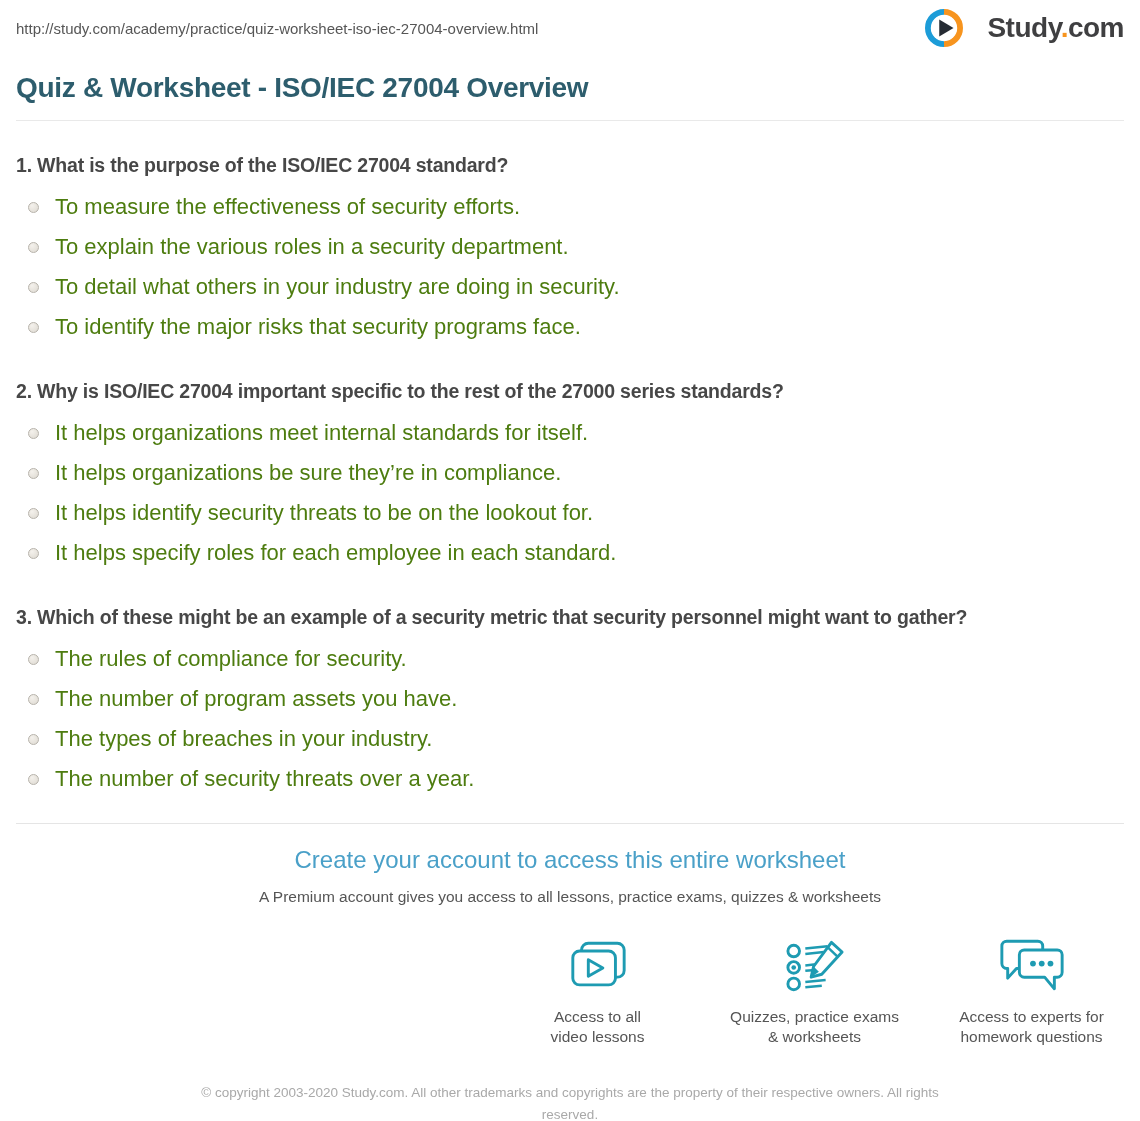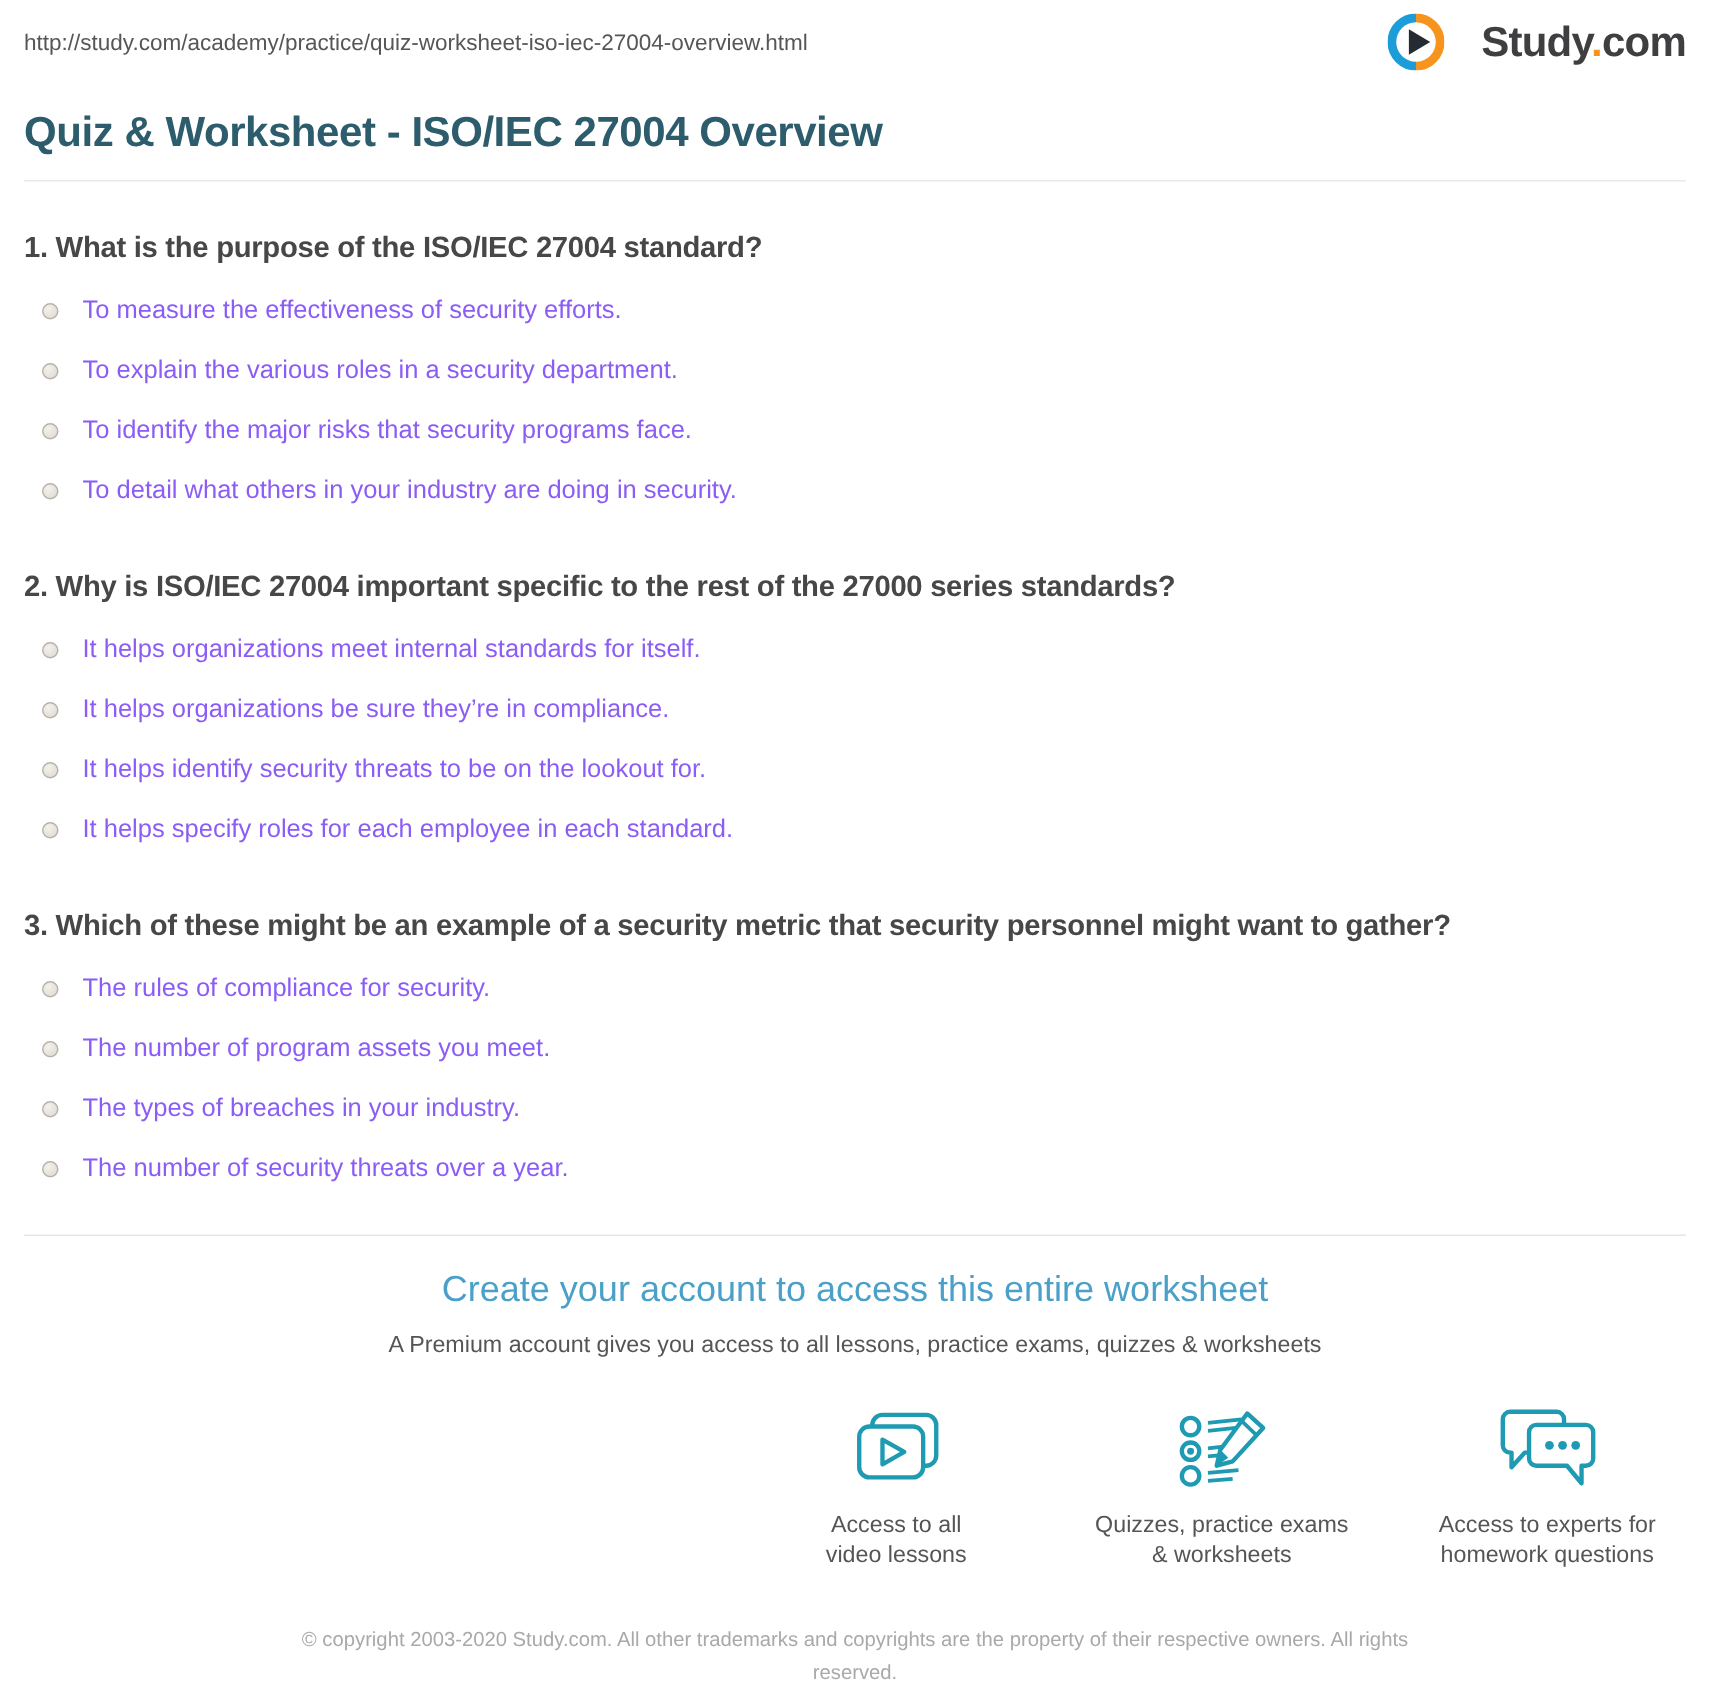--- a/index.html
+++ b/index.html
@@ -13,21 +13,21 @@
   .url { font-size: 15px; color: #565656; }
   .logo { display: flex; align-items: center; gap: 24px; text-align: right; }
   .logo-text { font-size: 28px; font-weight: 700; color: #3f3f41; letter-spacing: -0.5px; }
   .logo-dot { color: #f7941e; }
   .page-title { margin: 24px 16px 0; font-size: 28px; font-weight: 700; color: #2d5d6d; letter-spacing: -0.3px; }
   .title-rule, .section-rule { border: none; border-top: 1px solid #e9e9e9; margin: 16px 16px 0; }
   .content { padding: 0 16px; }
   .question { margin-top: 33px; }
   .question-label { font-size: 19.5px; font-weight: 700; color: #474747; margin: 0; line-height: 23px; letter-spacing: -0.2px; }
   .options { margin-top: 10px; }
-  .option { display: flex; align-items: center; padding: 10px 0 10px 12px; font-size: 17px; color: #8b5cf6; line-height: 20px; cursor: pointer; }
+  .option { display: flex; align-items: center; padding: 10px 0 10px 12px; font-size: 22px; color: #4d7c0f; line-height: 20px; cursor: pointer; }
   .radio {
     width: 11px; height: 11px; border: 1px solid #b7b3ab; border-radius: 50%;
     background: radial-gradient(circle at 35% 30%, #f4f1ec, #ddd9d1);
     margin-right: 16px; flex: none;
   }
   .section-rule { margin-top: 24px; border-top-color: #e5e5e5; }
   .cta { text-align: center; }
   .cta-heading { margin: 22px auto 0; font-size: 24px; font-weight: 400; color: #4aa0c8; }
   .cta-sub { margin-top: 14px; font-size: 15.5px; color: #555; }
   .features { display: flex; justify-content: flex-end; margin-top: 30px; }
@@ -67,25 +67,25 @@
       <label class="option">
           <span class="radio"></span>
           <span>To measure the effectiveness of security efforts.</span>
         </label>
       <label class="option">
           <span class="radio"></span>
           <span>To explain the various roles in a security department.</span>
         </label>
       <label class="option">
           <span class="radio"></span>
-          <span>To identify the major risks that security programs face.</span>
+          <span>To detail what others in your industry are doing in security.</span>
         </label>
       <label class="option">
           <span class="radio"></span>
-          <span>To detail what others in your industry are doing in security.</span>
+          <span>To identify the major risks that security programs face.</span>
         </label>
     </div>
   </div>
 
   <div class="question">
     <h2 class="question-label">2. Why is ISO/IEC 27004 important specific to the rest of the 27000 series standards?</h2>
     <div class="options">
       <label class="option">
           <span class="radio"></span>
           <span>It helps organizations meet internal standards for itself.</span>
@@ -107,21 +107,21 @@
 
   <div class="question">
     <h2 class="question-label">3. Which of these might be an example of a security metric that security personnel might want to gather?</h2>
     <div class="options">
       <label class="option">
           <span class="radio"></span>
           <span>The rules of compliance for security.</span>
         </label>
       <label class="option">
           <span class="radio"></span>
-          <span>The number of program assets you meet.</span>
+          <span>The number of program assets you have.</span>
         </label>
       <label class="option">
           <span class="radio"></span>
           <span>The types of breaches in your industry.</span>
         </label>
       <label class="option">
           <span class="radio"></span>
           <span>The number of security threats over a year.</span>
         </label>
     </div>

